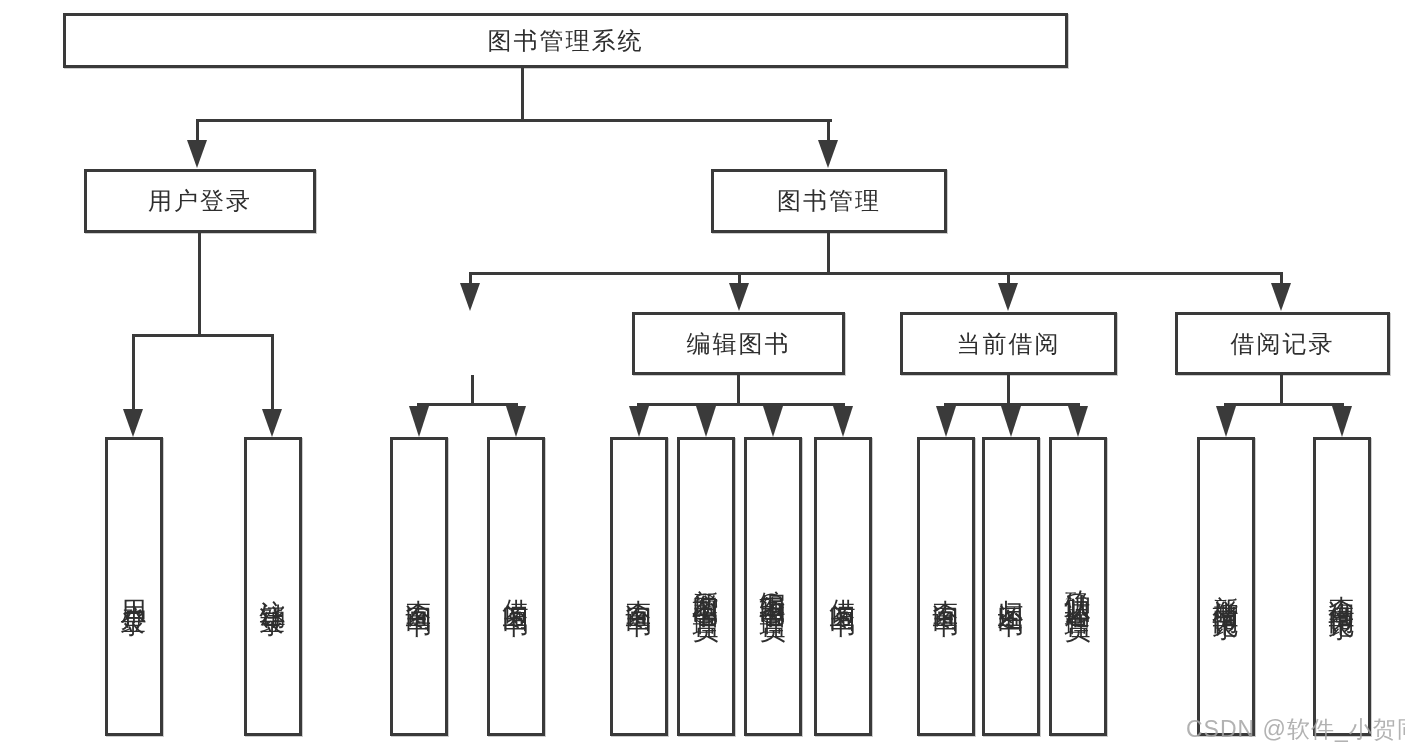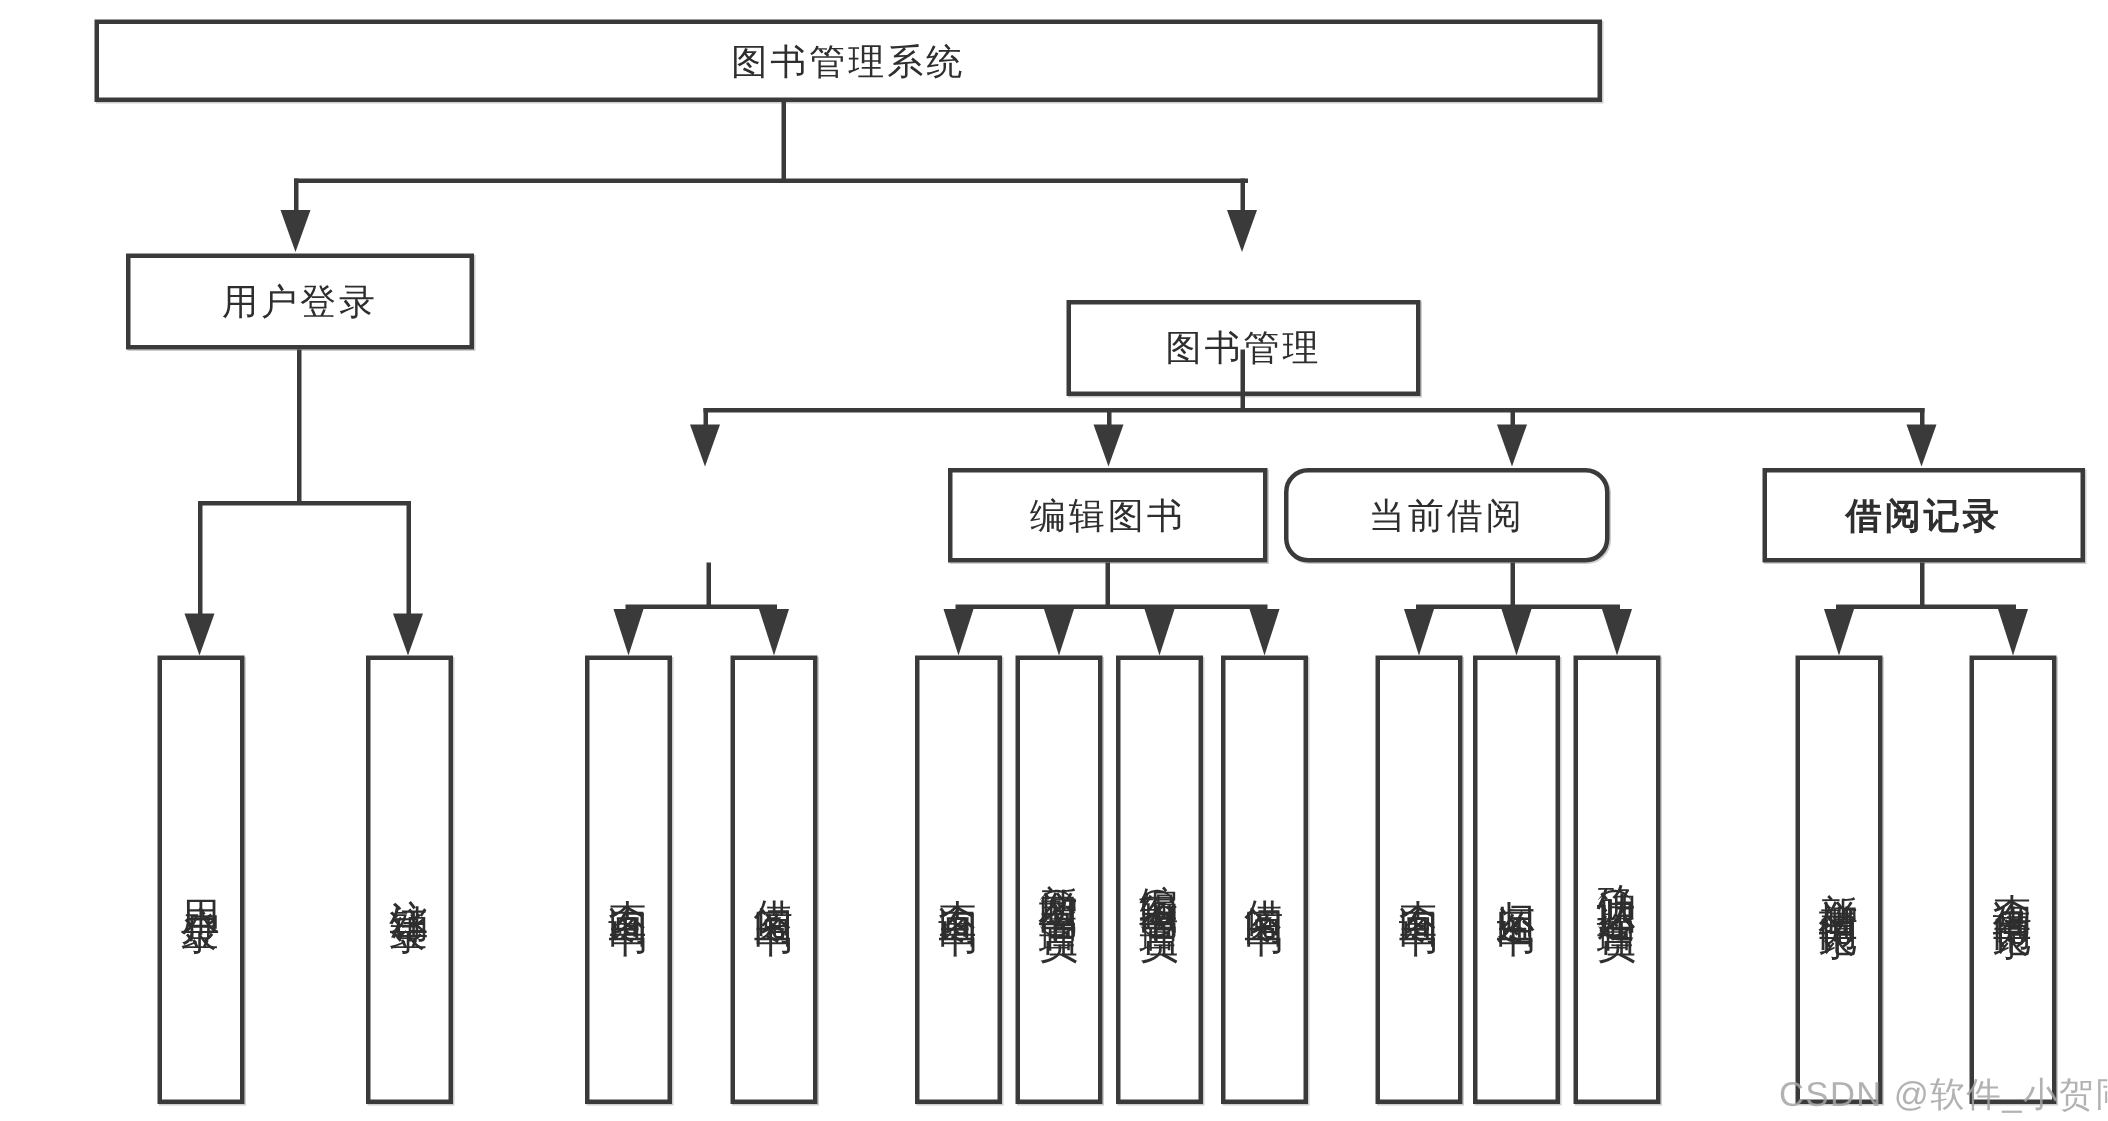--- a/index.html
+++ b/index.html
@@ -81,21 +81,21 @@
   <div class="line" style="left:521px; top:68px; width:3px; height:53px;"></div>
   <div class="line" style="left:196px; top:119px; width:636px; height:3px;"></div>
   <div class="line" style="left:196px; top:119px; width:3px; height:24px;"></div>
   <div class="arrow a28" style="left:187px; top:140px;"></div>
   <div class="line" style="left:827px; top:119px; width:3px; height:24px;"></div>
   <div class="arrow a28" style="left:818px; top:140px;"></div>
 
   <div class="box" style="left:84px; top:169px; width:232px; height:64px;">
     <span>用户登录</span>
   </div>
-  <div class="box" style="left:711px; top:169px; width:236px; height:64px;margin-top:31px;">
+  <div class="box" style="left:711px; top:169px; width:236px; height:64px;">
     <span>图书管理</span>
   </div>
 
   <div class="line" style="left:198px; top:233px; width:3px; height:103px;"></div>
   <div class="line" style="left:132px; top:334px; width:142px; height:3px;"></div>
   <div class="line" style="left:132px; top:334px; width:3px; height:76px;"></div>
   <div class="arrow a28" style="left:123px; top:409px;"></div>
   <div class="line" style="left:271px; top:334px; width:3px; height:76px;"></div>
   <div class="arrow a28" style="left:262px; top:409px;"></div>
 
@@ -106,24 +106,24 @@
   <div class="line" style="left:738px; top:272px; width:3px; height:13px;"></div>
   <div class="arrow a28" style="left:729px; top:283px;"></div>
   <div class="line" style="left:1007px; top:272px; width:3px; height:13px;"></div>
   <div class="arrow a28" style="left:998px; top:283px;"></div>
   <div class="line" style="left:1280px; top:272px; width:3px; height:13px;"></div>
   <div class="arrow a28" style="left:1271px; top:283px;"></div>
 
   <div class="box" style="left:632px; top:312px; width:213px; height:63px;">
     <span>编辑图书</span>
   </div>
-  <div class="box" style="left:856px; top:312px; width:217px; height:63px;border-radius:16px;">
+  <div class="box" style="left:900px; top:312px; width:217px; height:63px;">
     <span>当前借阅</span>
   </div>
-  <div class="box" style="left:1175px; top:312px; width:215px; height:63px;font-weight:bold;">
+  <div class="box" style="left:1175px; top:312px; width:215px; height:63px;">
     <span>借阅记录</span>
   </div>
 
   <div class="line" style="left:471px; top:375px; width:3px; height:31px;"></div>
   <div class="line" style="left:417px; top:403px; width:101px; height:3px;"></div>
   <div class="arrow a31" style="left:409px; top:406px;"></div>
   <div class="arrow a31" style="left:506px; top:406px;"></div>
 
   <div class="line" style="left:737px; top:375px; width:3px; height:31px;"></div>
   <div class="line" style="left:637px; top:403px; width:208px; height:3px;"></div>

